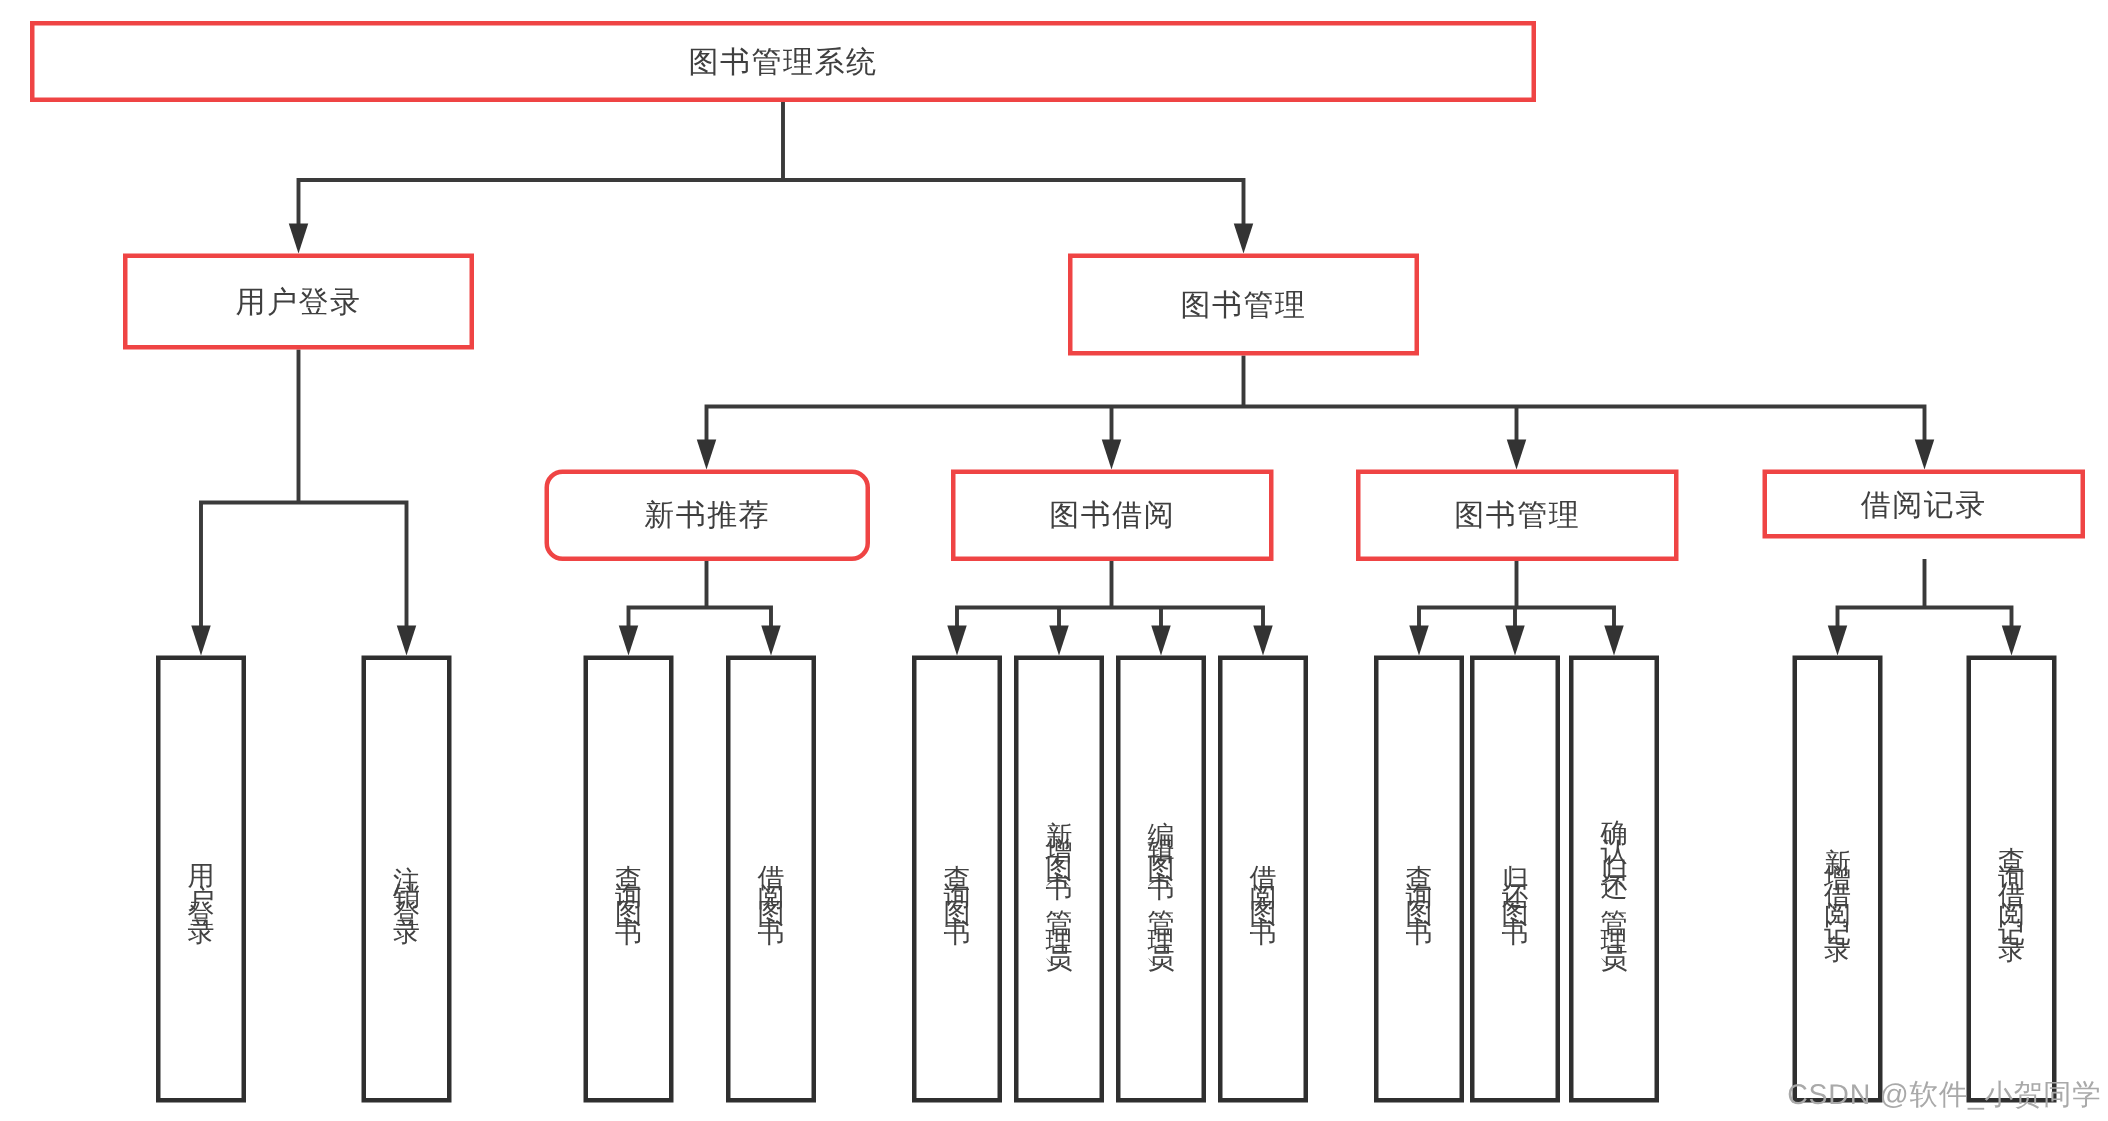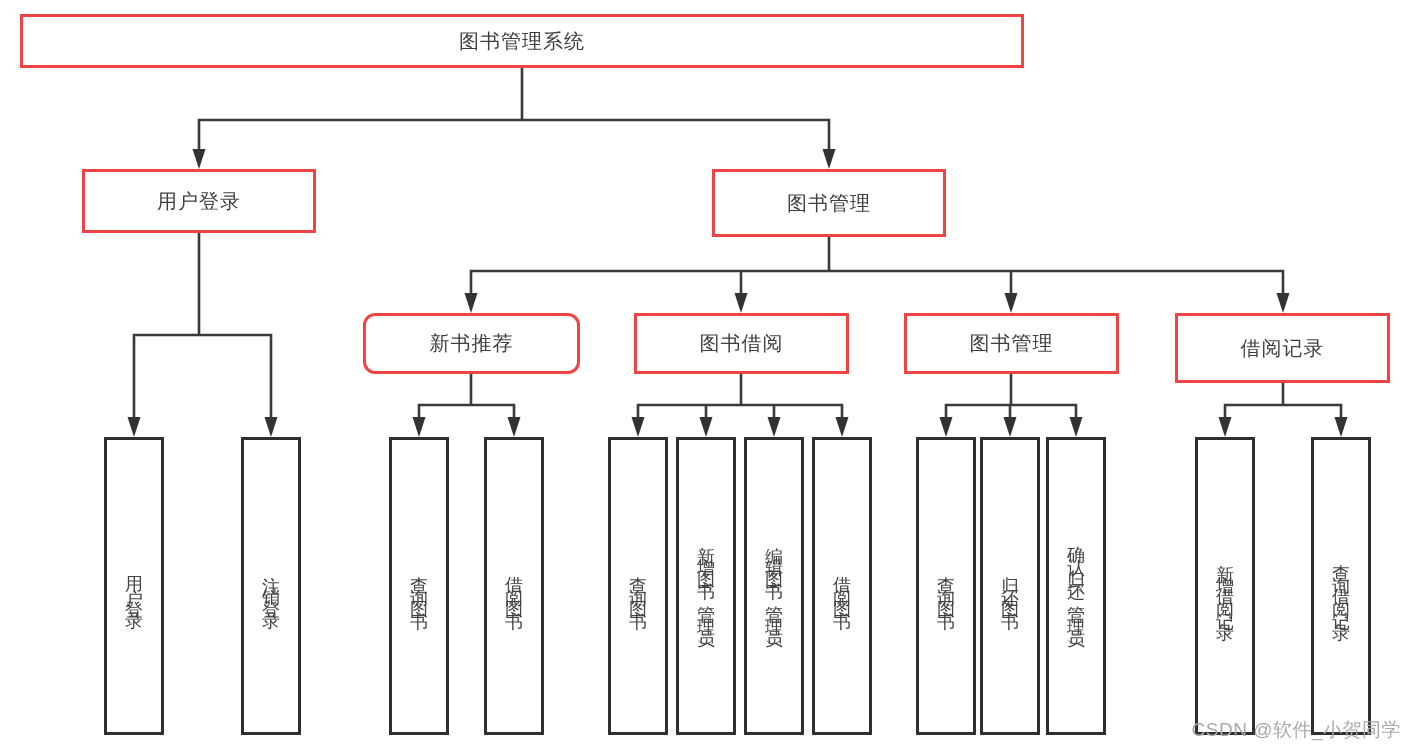--- a/index.html
+++ b/index.html
@@ -129,21 +129,21 @@
 
   <div class="node" style="left:363px; top:313px; width:217px; height:61px;border-radius:12px;">
     <span>新书推荐</span>
   </div>
   <div class="node" style="left:634px; top:313px; width:215px; height:61px;justify-content:center;">
     <span>图书借阅</span>
   </div>
   <div class="node" style="left:904px; top:313px; width:215px; height:61px;">
     <span>图书管理</span>
   </div>
-  <div class="node" style="left:1175px; top:313px; width:215px; height:70px;">
+  <div class="node" style="left:1175px; top:313px; width:215px; height:46px;">
     <span>借阅记录</span>
   </div>
 
   <div class="leaf" style="left:104px; top:437px; width:60px; height:298px;">
     <span>用户登录</span>
   </div>
   <div class="leaf" style="left:241px; top:437px; width:60px; height:298px;">
     <span>注销登录</span>
   </div>
 

